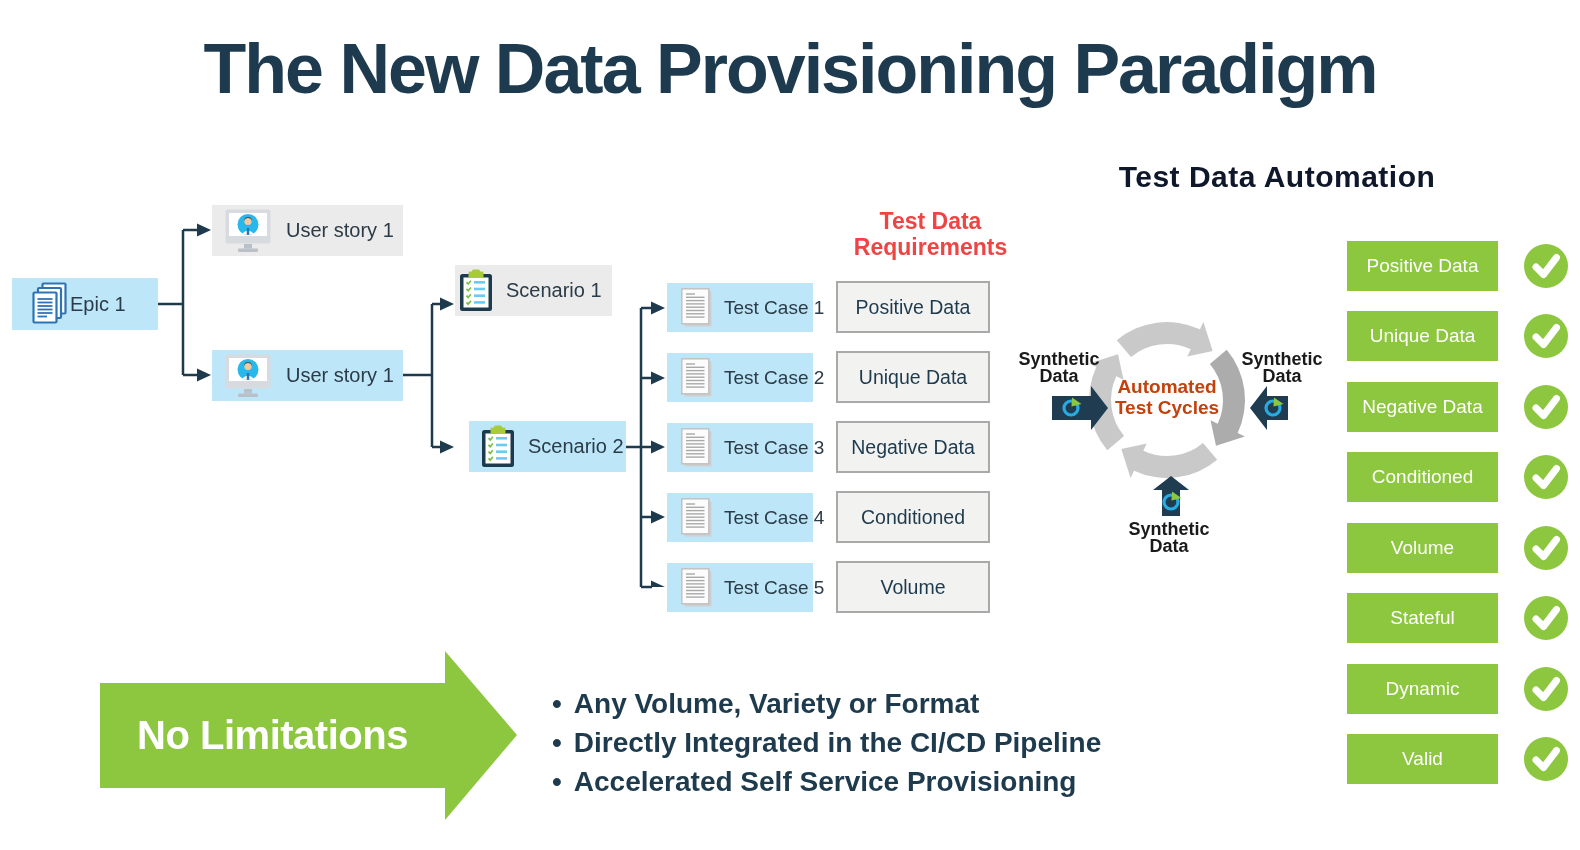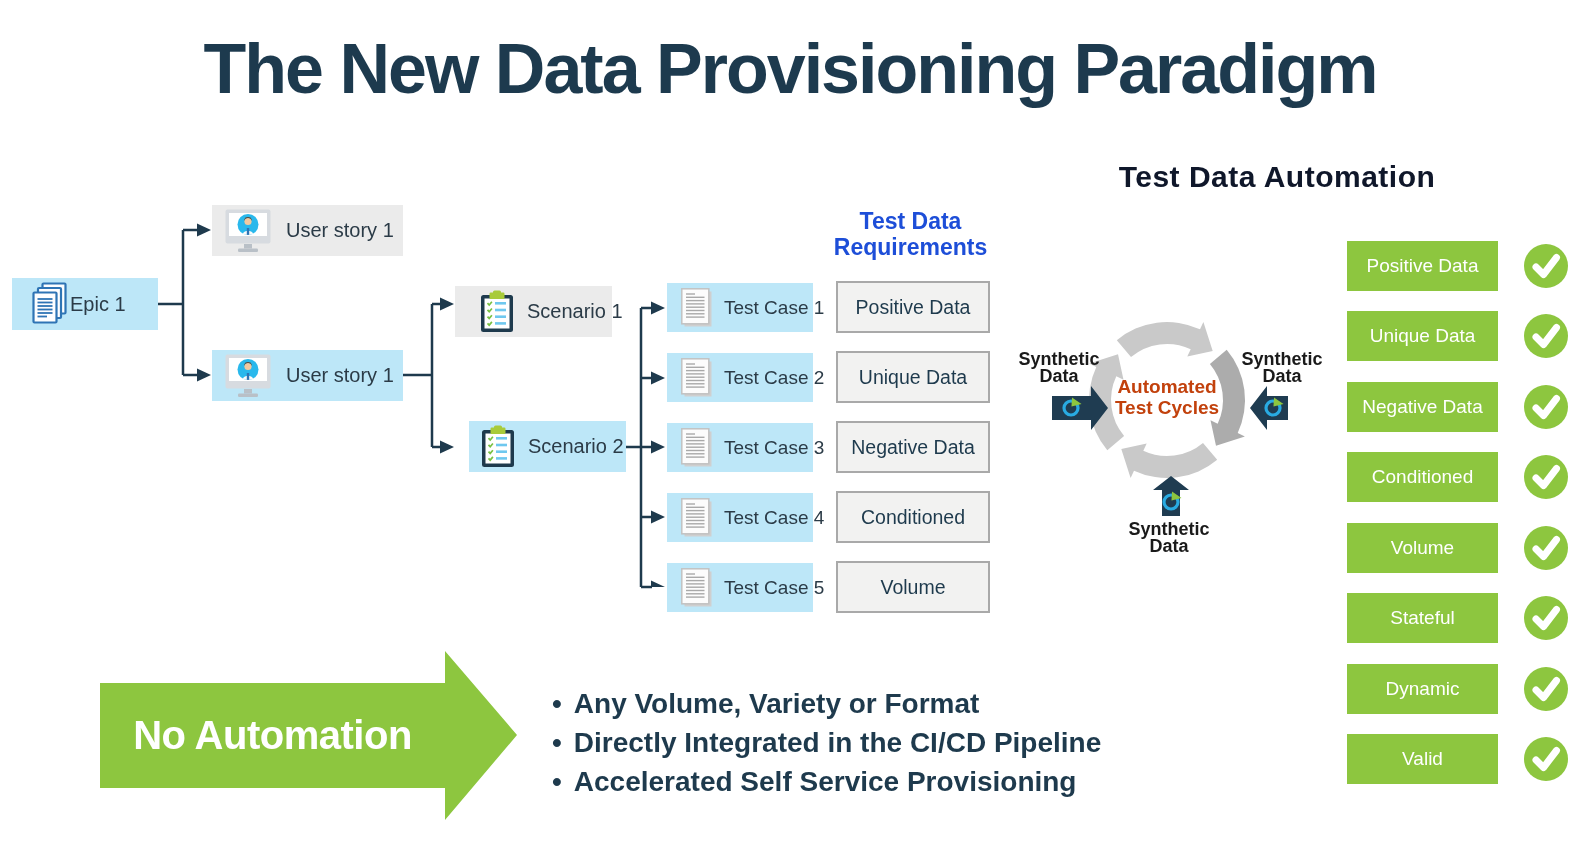--- a/index.html
+++ b/index.html
@@ -21,27 +21,27 @@
     position:absolute;display:flex;align-items:center;z-index:2;
     color:#2B3B47;font-size:20px;
   }
   .fbox .ic{flex:0 0 auto;}
   .fbox .lbl{white-space:nowrap;}
   .bg-blue{background:#BDE7F8;}
   .bg-gray{background:#EBEBEB;}
   .epic{left:12px;top:278px;width:146px;height:52px;padding-left:18px;gap:0;box-sizing:border-box;}
   .us1{left:212px;top:205px;width:191px;height:51px;padding-left:13px;gap:15px;box-sizing:border-box;}
   .us2{left:212px;top:350px;width:191px;height:51px;padding-left:13px;gap:15px;box-sizing:border-box;}
-  .sc1{left:455px;top:286px;width:157px;height:51px;padding-left:24px;gap:12px;box-sizing:border-box;}
+  .sc1{left:455px;top:265px;width:157px;height:51px;padding-left:3px;gap:12px;box-sizing:border-box;}
   .sc2{left:455px;top:421px;width:157px;height:51px;padding-left:11px;gap:12px;box-sizing:border-box;margin-left:14px;}
   .tc{width:146px;height:49px;left:667px;padding-left:14px;gap:12px;box-sizing:border-box;font-size:19px;}
   
   .req-header{
-    position:absolute;left:808px;top:209px;width:205px;text-align:center;
-    color:#1d4ed8;font-weight:bold;font-size:23px;line-height:25.5px;z-index:2;
+    position:absolute;left:828px;top:209px;width:205px;text-align:center;
+    color:#ef4444;font-weight:bold;font-size:23px;line-height:25.5px;z-index:2;
   }
   .req{
     position:absolute;left:836px;width:154px;height:52px;box-sizing:border-box;
     background:#F2F2F1;border:2px solid #A9A9A9;display:flex;align-items:center;justify-content:center;
     color:#1E3A4D;font-size:19.5px;z-index:2;
   }
   
   .auto-header{
     position:absolute;left:1007px;top:160px;width:540px;text-align:center;
     color:#0f172a;font-weight:bold;font-size:30px;line-height:34px;letter-spacing:0.5px;z-index:2;
@@ -416,21 +416,21 @@
       <path d="M12,23 L19.5,30.5 L32.5,13.5" stroke="#fff" stroke-width="7" fill="none" stroke-linecap="round" stroke-linejoin="round"></path>
     </svg>
   <svg class="chk" style="top:737px" viewBox="0 0 44 44">
       <circle cx="22" cy="22" r="22" fill="#8DC63F"></circle>
       <path d="M12,23 L19.5,30.5 L32.5,13.5" stroke="#fff" stroke-width="7" fill="none" stroke-linecap="round" stroke-linejoin="round"></path>
     </svg>
 
   <svg class="nolim-svg" width="430" height="185" viewBox="0 0 430 185">
     <polygon points="5,38 350,38 350,6 422,90 350,175 350,143 5,143" fill="#8DC63F"></polygon>
   </svg>
-  <div class="nolim-label">No Automation</div>
+  <div class="nolim-label">No Limitations</div>
 
   <div class="bullets">
     <div class="bullet-line">
       <span class="bullet-dot">•</span>
       <span>Any Volume, Variety or Format</span>
     </div>
     <div class="bullet-line">
       <span class="bullet-dot">•</span>
       <span>Directly Integrated in the CI/CD Pipeline</span>
     </div>

